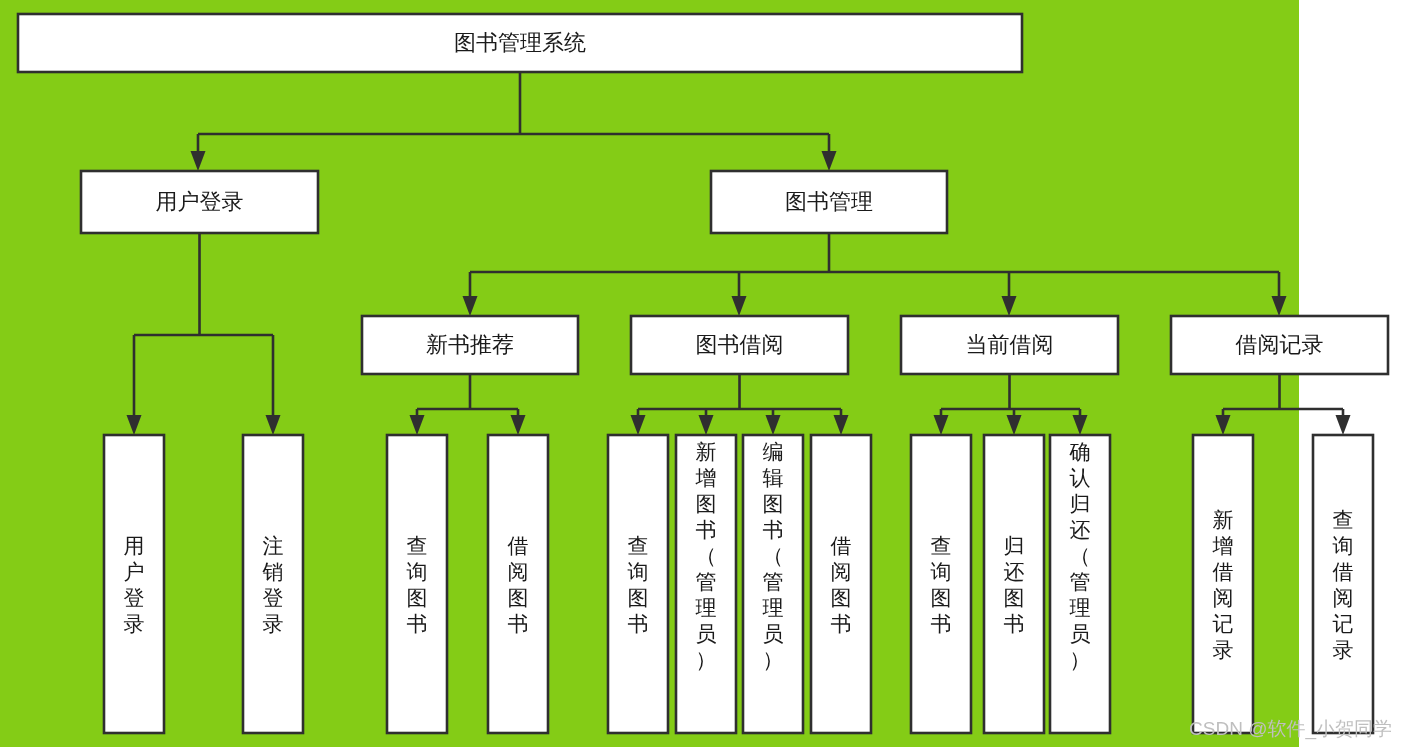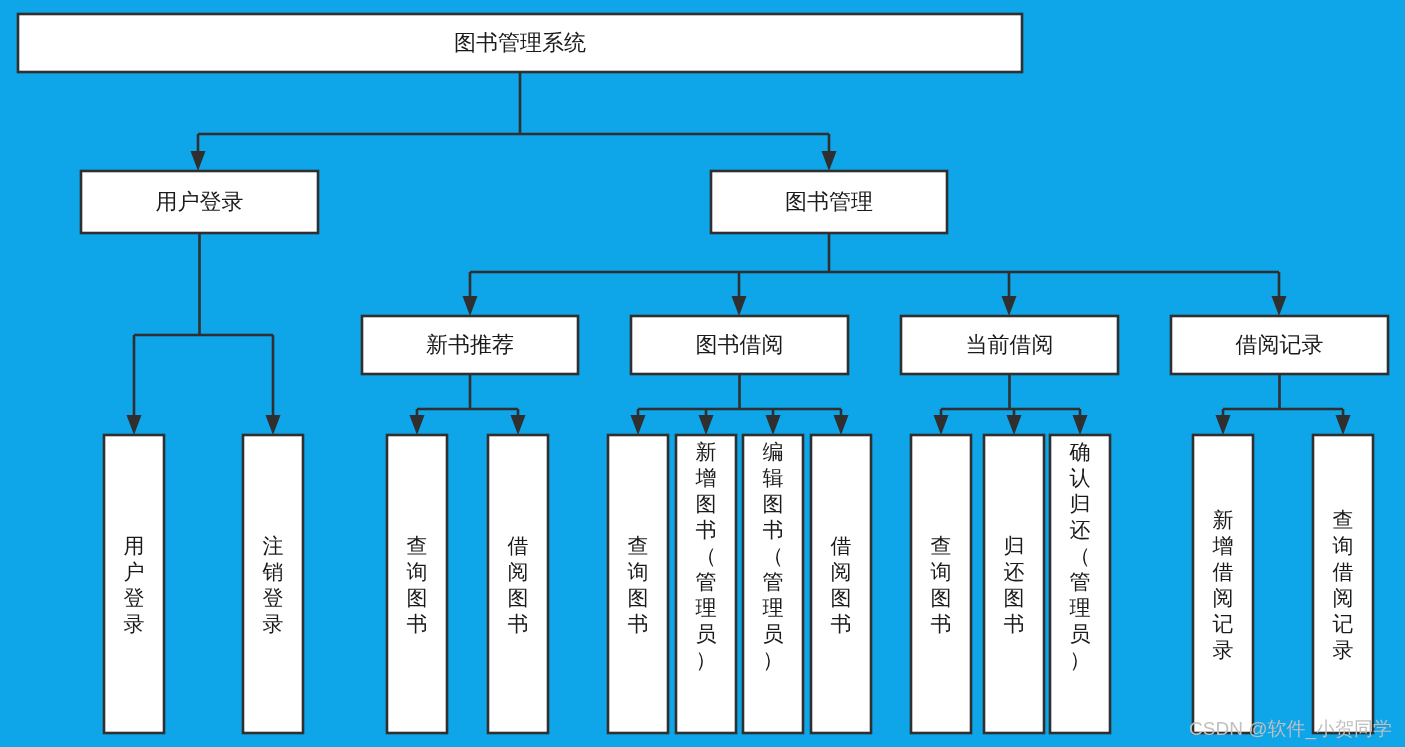--- a/index.html
+++ b/index.html
@@ -8,23 +8,23 @@
     background: #ffffff;
   }
   body {
     width: 1405px;
     height: 747px;
     font-family: "Liberation Sans", "DejaVu Sans", sans-serif;
     overflow: hidden;
   }
   #diagram-root {
     position: relative;
-    width: 1405px;
+    width: 1299px;
     height: 747px;
-    background: #0ea5e9;
+    background: #84cc16;
   }
   svg.diagram-canvas {
     position: absolute;
     left: 0;
     top: 0;
     width: 1405px;
     height: 747px;
   }
   .node-box {
     fill: #ffffff;

